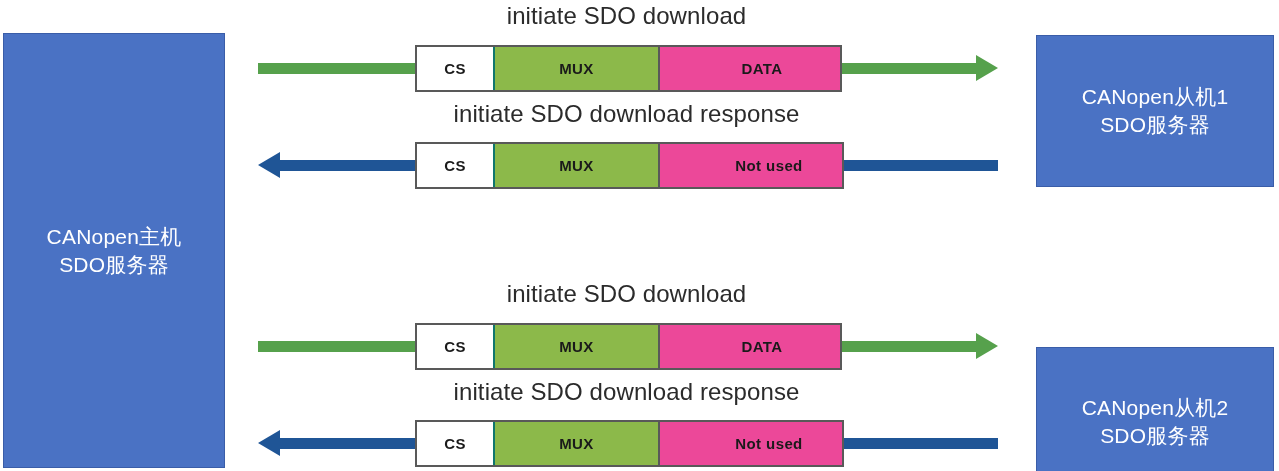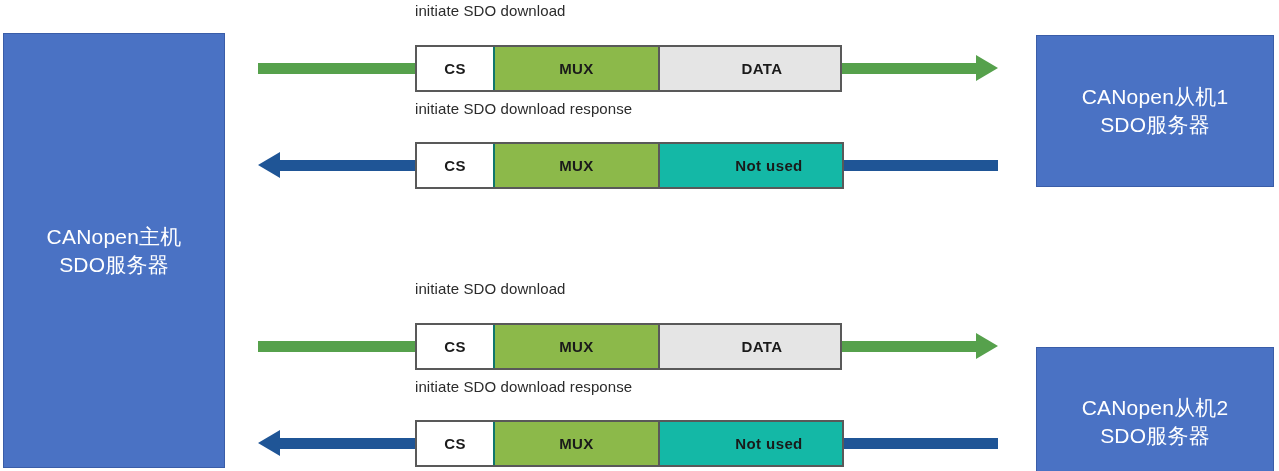--- a/index.html
+++ b/index.html
@@ -35,23 +35,24 @@
   }
   .node-box .ln { display: block; white-space: nowrap; }
 
   #node-master { left: 3px;    top: 33px;  width: 220px; height: 433px; }
   #node-slave1 { left: 1036px; top: 35px;  width: 236px; height: 150px; }
   #node-slave2 { left: 1036px; top: 315px; width: 236px; height: 147px; margin-top: 32px; }
 
   
   .caption {
     position: absolute;
-    font-size: 15px;
+    font-size: 24px;
     color: #2b2b2b;
     white-space: nowrap;
+    text-align: center;
     letter-spacing: 0.1px;
   }
 
   
   .arrow-line {
     position: absolute;
     height: 11px;
   }
   .arrow-line .shaft {
     position: absolute;
@@ -92,22 +93,22 @@
     align-items: center;
     justify-content: center;
     font-size: 15px;
     font-weight: bold;
     color: #1a1a1a;
     box-sizing: border-box;
     letter-spacing: 0.4px;
   }
   .seg-cs      { width: 76px;  background: #ffffff; }
   .seg-mux     { width: 167px; background: #8cb94a; border-left: 2px solid #0f766e; border-right: 2px solid #595959; }
-  .seg-data    { width: 180px; background: #e5e5e5; padding-left: 24px; }
-  .seg-notused { width: 182px; background: #14b8a6; padding-left: 36px; }
+  .seg-data    { width: 180px; background: #ec4899; padding-left: 24px; }
+  .seg-notused { width: 182px; background: #ec4899; padding-left: 36px; }
 </style>
 </head>
 <body>
 
 <div id="stage">
 
   <div class="node-box" id="node-master">
     <span class="ln">CANopen主机</span>
     <span class="ln">SDO服务器</span>
   </div>

